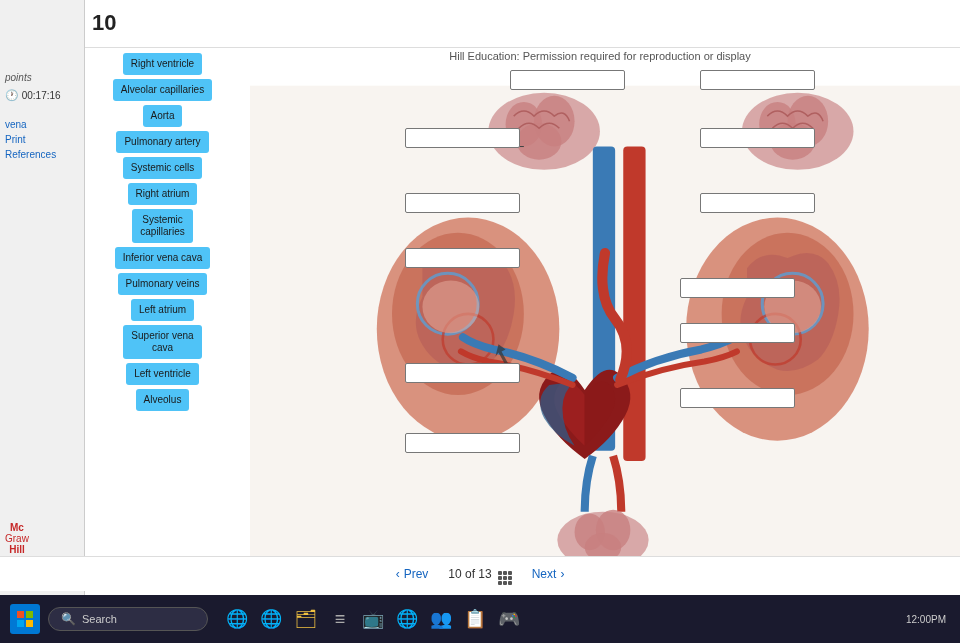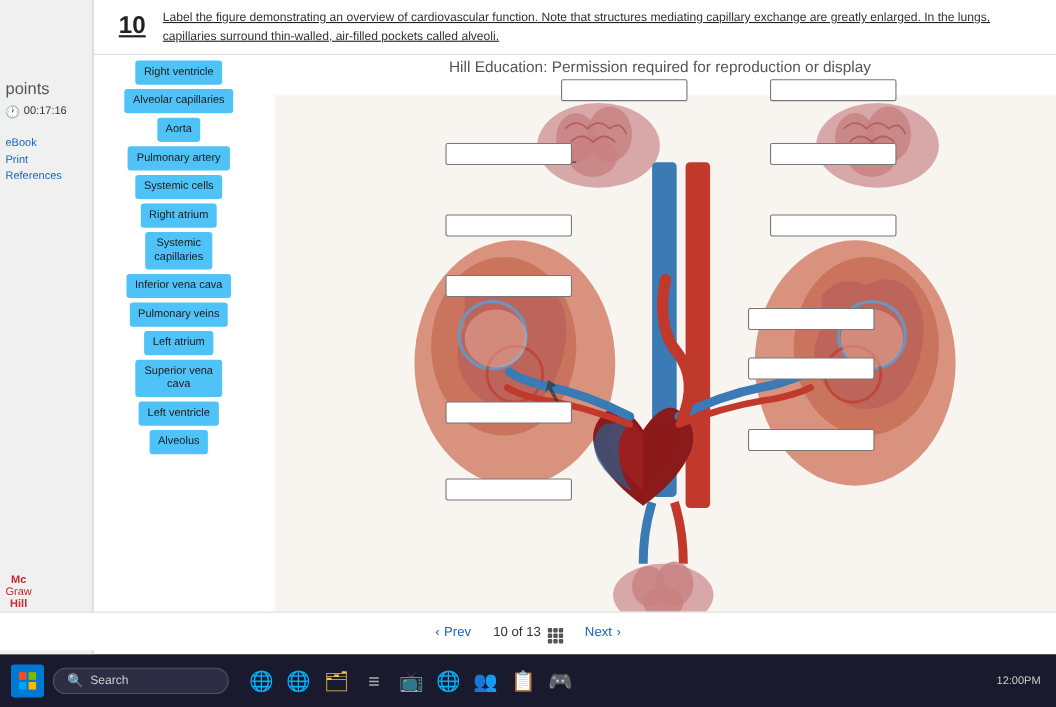--- a/index.html
+++ b/index.html
@@ -28,23 +28,24 @@
       padding: 8px 5px;
       display: flex;
       flex-direction: column;
       gap: 2px;
       font-size: 11px;
       color: #333;
       border-right: 1px solid #ccc;
     }
 
     .sidebar-label {
-      font-size: 15px;
+      font-size: 10px;
       color: #555;
       padding: 2px 0;
+      font-style: italic;
     }
 
     .timer-box {
       display: flex;
       align-items: center;
       gap: 3px;
       font-size: 10px;
       color: #333;
       padding: 2px 0;
     }
@@ -60,27 +61,26 @@
     
     .question-area {
       flex: 1;
       display: flex;
       flex-direction: column;
       padding: 0;
     }
 
     .question-header {
       display: flex;
-      padding: 8px 23px;
+      padding: 8px 7px;
       gap: 10px;
       font-size: 11px;
       color: #222;
       line-height: 1.4;
       border-bottom: 1px solid #ddd;
-      text-decoration: underline;
     }
 
     .question-number {
       font-size: 22px;
       font-weight: bold;
       color: #222;
       min-width: 30px;
     }
 
     .question-text {
@@ -124,21 +124,21 @@
       flex: 1;
       position: relative;
       overflow: hidden;
     }
 
     .diagram-copyright {
       position: absolute;
       top: 2px;
       left: 50%;
       transform: translateX(-50%);
-      font-size: 14px;
+      font-size: 11px;
       color: #555;
       white-space: nowrap;
     }
 
     
     .taskbar {
       background: #1a1a2e;
       width: 960px;
       height: 48px;
       display: flex;
@@ -279,30 +279,29 @@
 <div class="main-container">
 
   <div class="left-sidebar">
     <div style="height:60px;"></div>
     <div class="sidebar-label">points</div>
     <div class="timer-box">
       <span style="font-size:11px;">🕐</span>
       <span>00:17:16</span>
     </div>
     <div style="height:10px;"></div>
-    <a class="sidebar-link">eBook</a>
+    <a class="sidebar-link">vena</a>
     <a class="sidebar-link">Print</a>
     <a class="sidebar-link">References</a>
   </div>
 
   <div class="question-area">
 
     <div class="question-header">
       <div class="question-number">10</div>
-      <div class="question-text">Label the figure demonstrating an overview of cardiovascular function. Note that structures mediating capillary exchange are greatly enlarged. In the lungs, capillaries surround thin-walled, air-filled pockets called alveoli.</div>
     </div>
 
     <div class="content-area">
 
       <div class="labels-column">
         <button class="label-btn">Right ventricle</button>
         <button class="label-btn">Alveolar capillaries</button>
         <button class="label-btn">Aorta</button>
         <button class="label-btn">Pulmonary artery</button>
         <button class="label-btn">Systemic cells</button>

